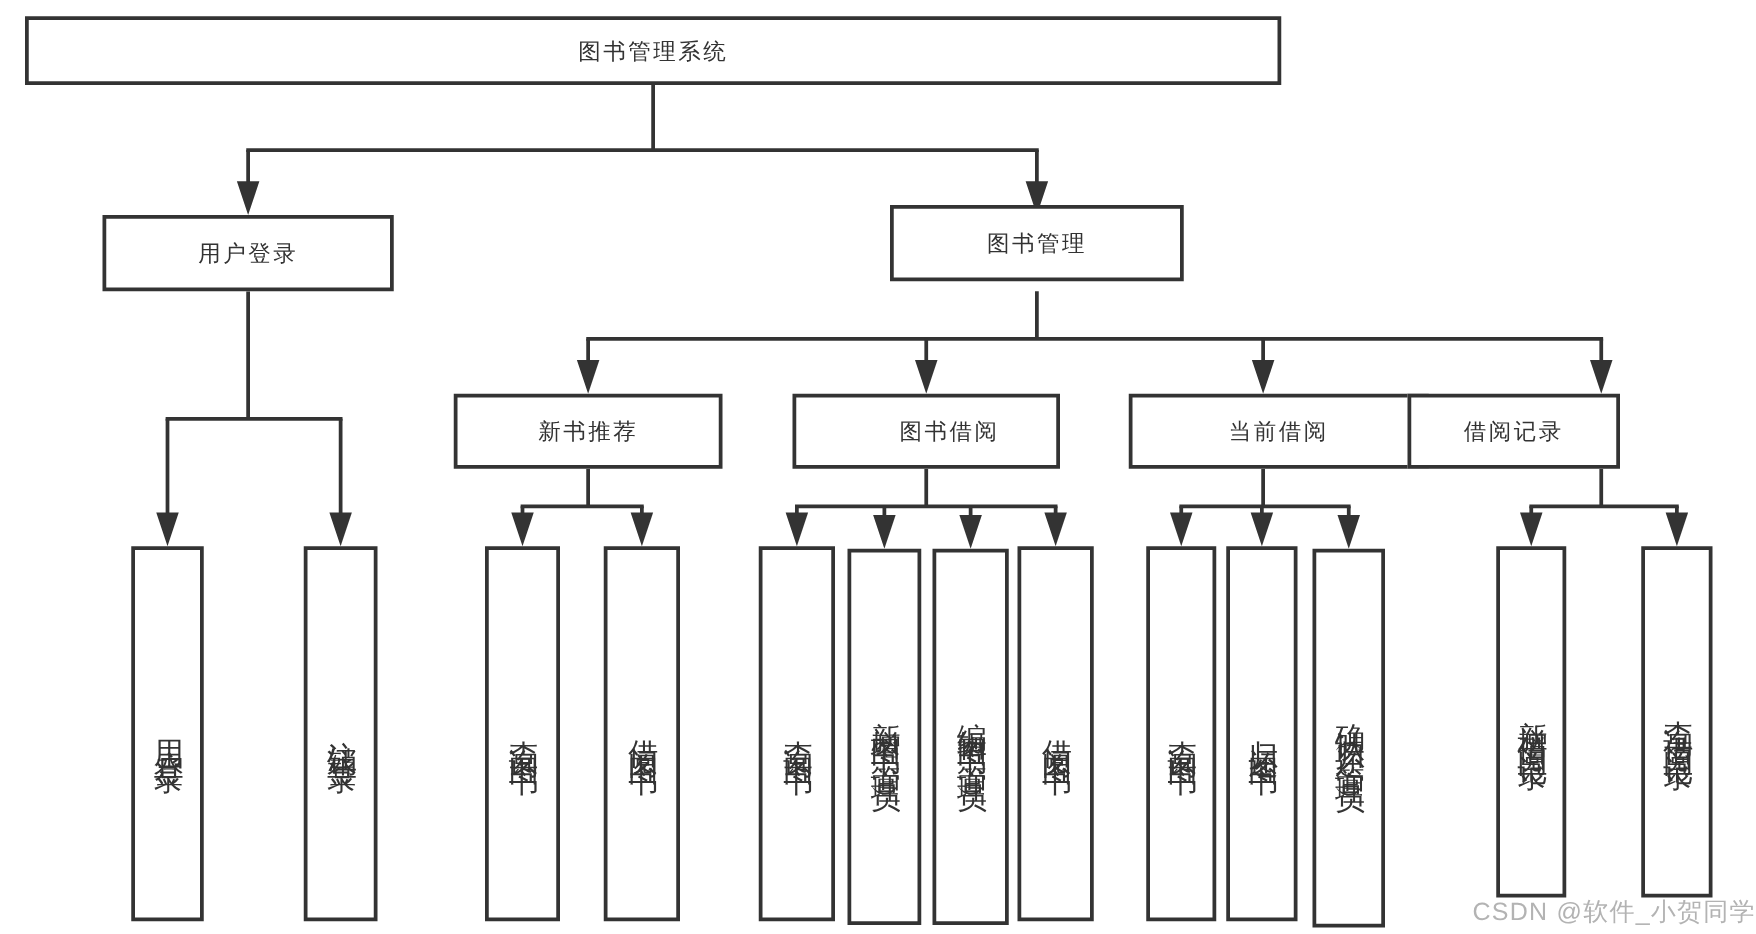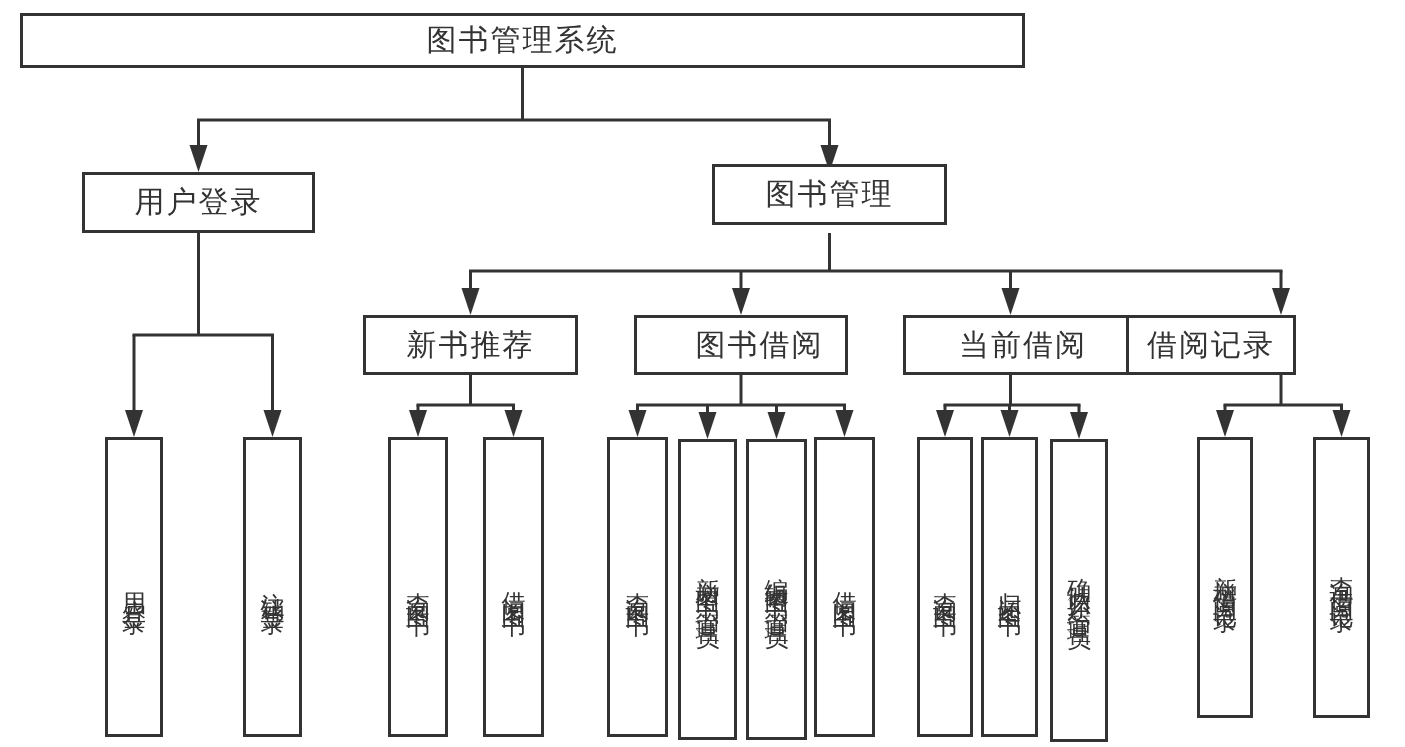--- a/index.html
+++ b/index.html
@@ -25,21 +25,21 @@
     box-sizing: border-box;
     background: #ffffff;
     border: 3px solid #333333;
     color: #333333;
     display: flex;
     align-items: center;
     justify-content: center;
     text-align: center;
   }
   .node-h {
-    font-size: 30px;
+    font-size: 18px;
     letter-spacing: 2px;
     white-space: nowrap;
   }
   .node-v .v-label {
     writing-mode: vertical-lr;
     font-size: 24px;
     letter-spacing: 7px;
     line-height: 1;
     white-space: nowrap;
   }
@@ -167,13 +167,14 @@
       <div class="node node-v" style="left: 1050px; top: 439px; width: 58px; height: 303px;">
         <span class="v-label">确认归还（管理员）</span>
       </div>
       <div class="node node-v" style="left: 1197px; top: 437px; width: 56px; height: 281px;">
         <span class="v-label">新增借阅记录</span>
       </div>
       <div class="node node-v" style="left: 1313px; top: 437px; width: 57px; height: 281px;">
         <span class="v-label">查询借阅记录</span>
       </div>
     </div>
+  <div id="watermark">CSDN @软件_小贺同学</div>
 </div>
 
 </body></html>

